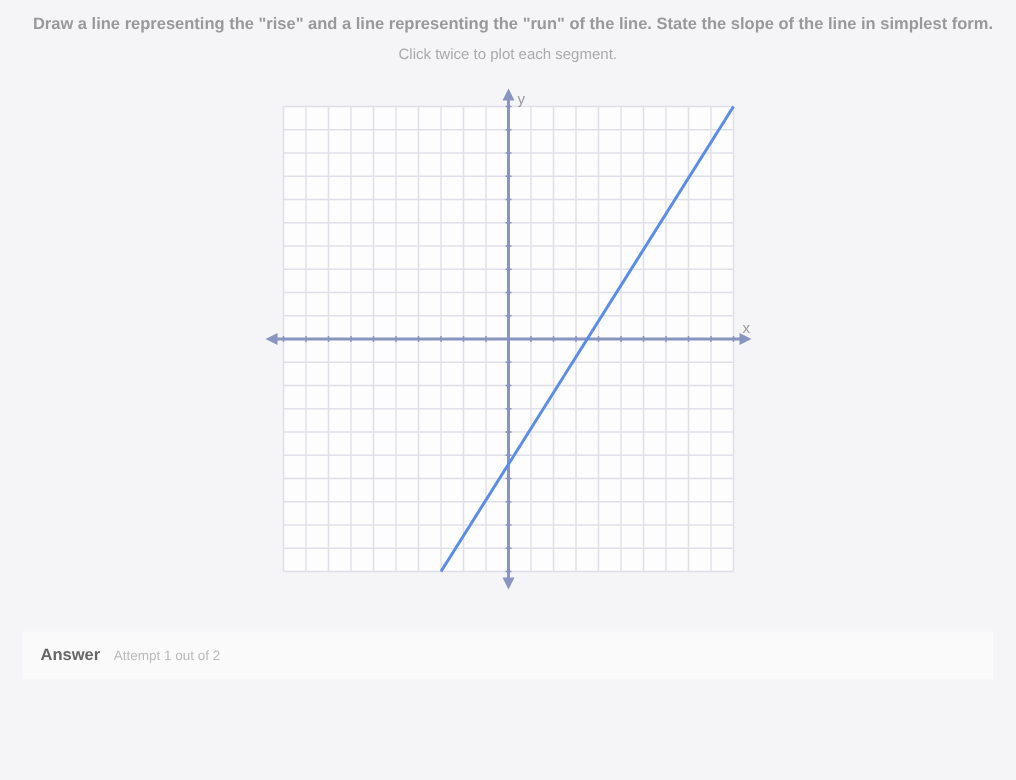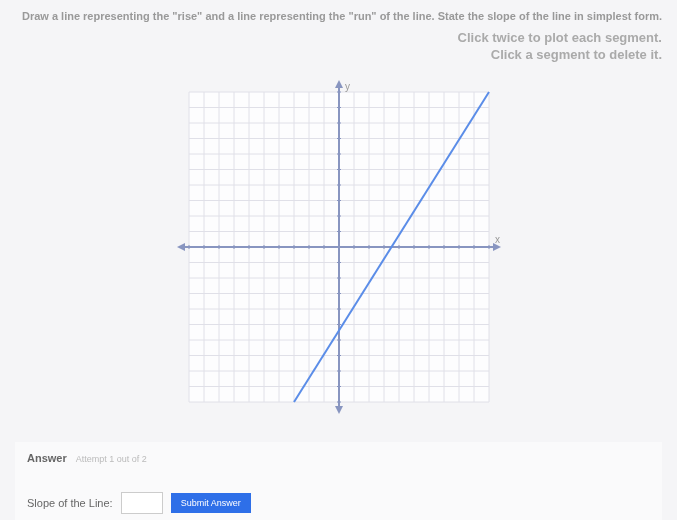--- a/index.html
+++ b/index.html
@@ -12,41 +12,40 @@
       color: #888;
     }
     .instruction {
       font-size: 11px;
       color: #999;
       font-weight: bold;
       margin-bottom: 8px;
       text-align: right;
     }
     .sub-inst {
-      text-align: right;
-      font-size: 13px;
+      text-align: center;
+      font-size: 10px;
       color: #aaa;
       line-height: 1.3;
       margin-bottom: 8px;
-      font-weight: bold;
     }
     .chart-wrap {
       display: flex;
       justify-content: center;
       margin-bottom: 20px;
     }
     svg { display: block; }
     .answer-section {
       background: #fafafb;
       padding: 10px 12px;
     }
     .answer-row {
       font-size: 11px;
       color: #777;
-      margin-bottom: 28px;
+      margin-bottom: 0;
     }
     .answer-row .label { font-weight: bold; color: #666; }
     .answer-row .hint { color: #bbb; font-size: 9px; margin-left: 6px; }
     .slope-row {
       display: flex;
       align-items: center;
       gap: 8px;
       font-size: 11px;
       color: #666;
     }
@@ -66,21 +65,20 @@
       padding: 5px 10px;
       cursor: pointer;
     }
   </style>
 </head>
 <body>
 
 <div class="instruction">Draw a line representing the "rise" and a line representing the "run" of the line. State the slope of the line in simplest form.</div>
 <div class="sub-inst">
   <div>Click twice to plot each segment.</div>
-  <div>Click a segment to delete it.</div>
 </div>
 
 <div class="chart-wrap">
   <svg id="chart" width="340" height="350" viewBox="0 0 340 350">
       <rect x="20" y="20" width="300" height="310" fill="#fdfdfe" stroke="none"></rect>
       <line x1="20" y1="20" x2="20" y2="330" stroke="#e0e0e8" stroke-width="1"></line>
       <line x1="35" y1="20" x2="35" y2="330" stroke="#e0e0e8" stroke-width="1"></line>
       <line x1="50" y1="20" x2="50" y2="330" stroke="#e0e0e8" stroke-width="1"></line>
       <line x1="65" y1="20" x2="65" y2="330" stroke="#e0e0e8" stroke-width="1"></line>
       <line x1="80" y1="20" x2="80" y2="330" stroke="#e0e0e8" stroke-width="1"></line>
@@ -171,18 +169,13 @@
       <text x="326" y="171" font-size="10" fill="#999">x</text>
       <line x1="125" y1="330" x2="320" y2="20" stroke="#5b8de8" stroke-width="2"></line>
     </svg>
 </div>
 
 <div class="answer-section">
   <div class="answer-row">
     <span class="label">Answer</span>
     <span class="hint">Attempt 1 out of 2</span>
   </div>
-  <div class="slope-row">
-    <span>Slope of the Line:</span>
-    <input class="slope-input" type="text" value="" style="">
-    <button class="submit-btn">Submit Answer</button>
-  </div>
 </div>
 
 </body></html>

